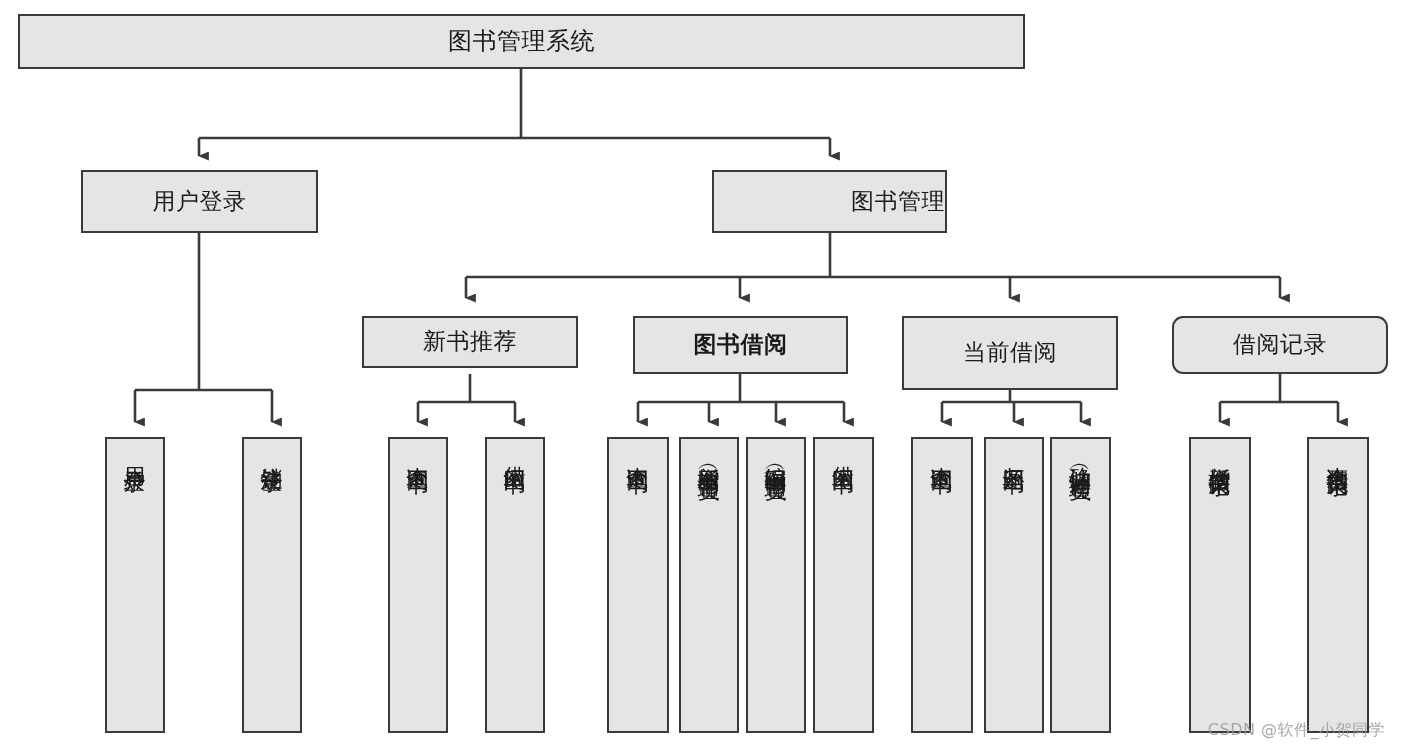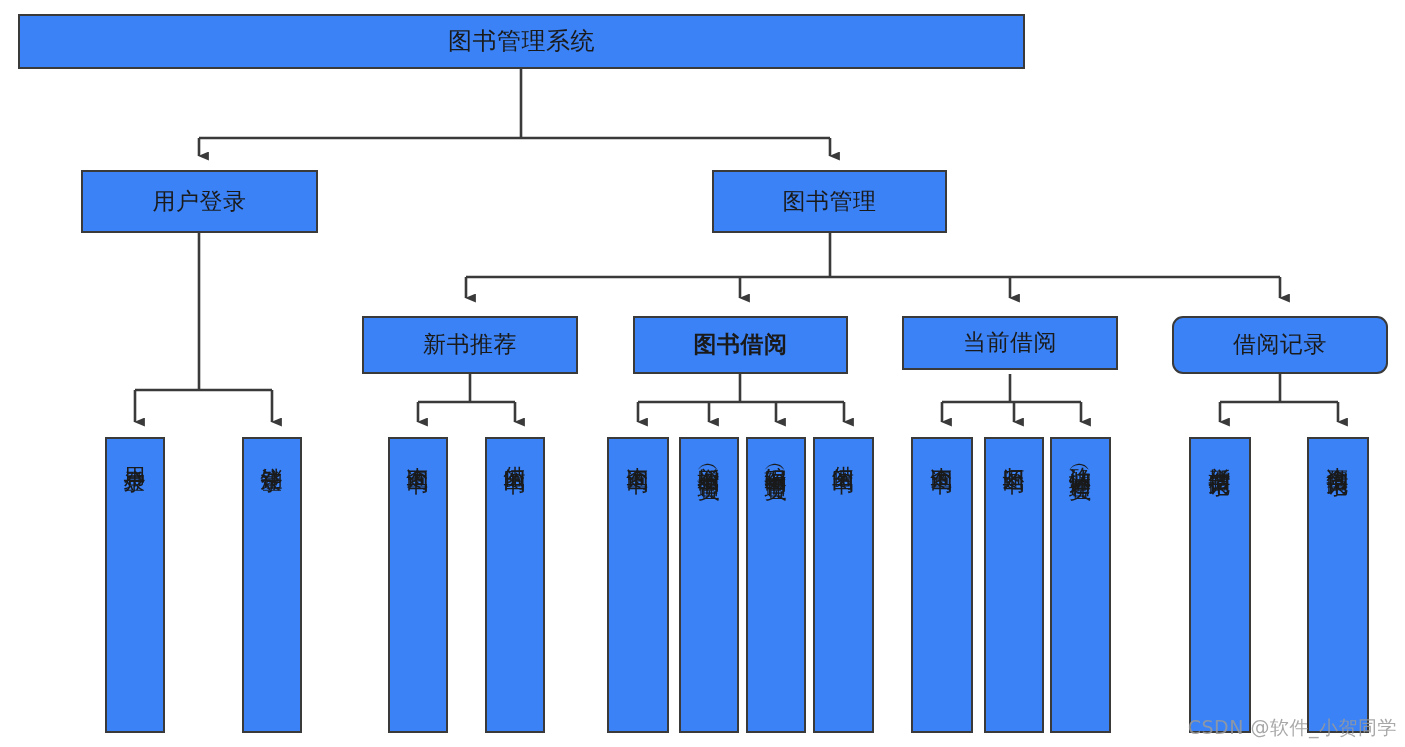--- a/index.html
+++ b/index.html
@@ -22,21 +22,21 @@
     position: absolute;
     left: 0;
     top: 0;
     width: 1405px;
     height: 747px;
     pointer-events: none;
   }
   .node {
     position: absolute;
     box-sizing: border-box;
-    background: #3b82f6;
+    background: #e5e5e5;
     border: 2.5px solid #3a3a3a;
     display: flex;
     align-items: center;
     justify-content: center;
     color: #1a1a1a;
   }
   .node.horiz {
     font-size: 23px;
     letter-spacing: 0.5px;
     line-height: 1.2;
@@ -60,23 +60,23 @@
   }
   .leaf-inner {
     display: flex;
     align-items: flex-start;
     justify-content: center;
     width: 100%;
     height: 100%;
   }
   #watermark {
     position: absolute;
-    right: 8px;
+    right: 20px;
     bottom: 6px;
-    font-size: 19px;
+    font-size: 16px;
     color: #9a9a9a;
     opacity: 0.85;
     white-space: nowrap;
     letter-spacing: 0.5px;
     font-family: "DejaVu Sans", "Liberation Sans", sans-serif;
   }
 </style>
 </head>
 <body>
 
@@ -132,31 +132,31 @@
     </g>
   </svg>
 
   <div class="node horiz root" id="root-node" style="left: 18px; top: 14px; width: 1007px; height: 55px;">
     <span>图书管理系统</span>
   </div>
 
   <div class="node horiz" id="l2-0" style="left: 81px; top: 170px; width: 237px; height: 63px;">
     <span>用户登录</span>
   </div>
-  <div class="node horiz" id="l2-1" style="left: 712px; top: 170px; width: 235px; height: 63px;">
+  <div class="node horiz" id="l2-1" style="left: 712px; top: 170px; width: 235px; height: 63px; justify-content: flex-end;">
     <span>图书管理</span>
   </div>
 
-  <div class="node horiz" id="l3-0" style="left: 362px; top: 316px; width: 216px; height: 58px;">
+  <div class="node horiz" id="l3-0" style="left: 362px; top: 316px; width: 216px; height: 52px;">
     <span>新书推荐</span>
   </div>
   <div class="node horiz" id="l3-1" style="left: 633px; top: 316px; width: 215px; height: 58px; font-weight: bold;">
     <span>图书借阅</span>
   </div>
-  <div class="node horiz" id="l3-2" style="left: 902px; top: 316px; width: 216px; height: 54px;">
+  <div class="node horiz" id="l3-2" style="left: 902px; top: 316px; width: 216px; height: 74px;">
     <span>当前借阅</span>
   </div>
   <div class="node horiz" id="l3-3" style="left: 1172px; top: 316px; width: 216px; height: 58px; border-radius: 11px;">
     <span>借阅记录</span>
   </div>
 
   <div class="node leaf" id="leaf-0" style="left: 105px; top: 437px; width: 60px; height: 296px;">
     <div class="leaf-inner">
       <span class="vtext">用户登录</span>
     </div>

